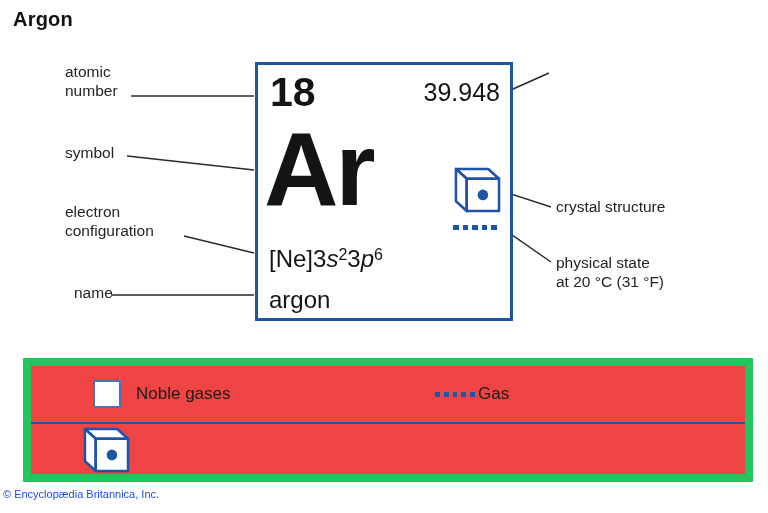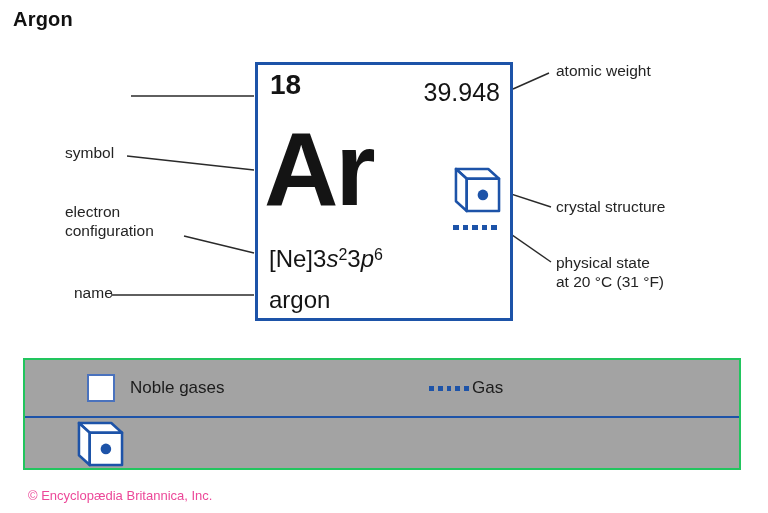--- a/index.html
+++ b/index.html
@@ -35,21 +35,21 @@
 
   
   .element-card {
     left: 255px; top: 62px;
     width: 252px; height: 253px;
     border: 3px solid #1d53a8;
     background: #ffffff;
   }
   .atomic-number {
     left: 12px; top: 4px;
-    font-size: 28px; font-weight: bold; color: #141414;
+    font-size: 41px; font-weight: bold; color: #141414;
   }
   .atomic-weight {
     right: 10px; top: 13px;
     font-size: 25px; color: #141414;
   }
   .element-symbol {
     left: 6px; top: 53px;
     font-size: 103px; font-weight: bold; color: #141414;
     letter-spacing: -3px; line-height: 1;
   }
@@ -66,43 +66,43 @@
   .cube-in-card { left: 196px; top: 102px; }
   .dashes { display: flex; gap: 4px; }
   .dashes span { background: #1d53a8; display: block; }
   .card-dashes { left: 195px; top: 160px; }
   .card-dashes span { width: 5.6px; height: 5px; }
 
   
   .legend-box {
     left: 23px; top: 358px;
     width: 714px; height: 108px;
-    border: 2px solid #22c55e;
-    background: #a3a3a3;
+    border: 8px solid #22c55e;
+    background: #ef4444;
   }
   .legend-divider {
     left: 0; top: 56px; width: 714px; height: 0;
     border-top: 2px solid #1d53a8;
   }
   .legend-label { font-size: 17px; color: #1c1c1c; }
   .noble-swatch {
     left: 62px; top: 14px;
     width: 24px; height: 24px;
     border: 2px solid #4a72bd; background: #ffffff;
   }
   .lg-noble-label { left: 105px; top: 18px; }
   .legend-gas-dashes { left: 404px; top: 26px; }
   .legend-gas-dashes span { width: 4.8px; height: 4.8px; }
   .lg-gas-label { left: 447px; top: 18px; }
   .cube-in-legend { left: 52px; top: 61px; }
   .lg-fcc-label { left: 105px; top: 72px; }
 
   .copyright {
-    left: 28px; top: 488px;
-    font-size: 13px; color: #ec4899;
+    left: 3px; top: 488px;
+    font-size: 11px; color: #1d4ed8;
   }
 
   svg.lines, svg.cube { display: block; }
 </style>
 </head>
 <body>
 
 <div class="canvas">
 
   <div class="abs page-title">Argon</div>
@@ -112,26 +112,27 @@
       <line x1="131" y1="96" x2="254" y2="96"></line>
       <line x1="127" y1="156" x2="254" y2="170"></line>
       <line x1="184" y1="236" x2="254" y2="253"></line>
       <line x1="111" y1="295" x2="254" y2="295"></line>
       <line x1="513" y1="89" x2="549" y2="73"></line>
       <line x1="499" y1="190" x2="551" y2="207"></line>
       <line x1="502" y1="228" x2="551" y2="262"></line>
     </g>
   </svg>
 
+  <div class="abs callout co-atomic-number">atomic
+number</div>
   <div class="abs callout co-symbol">symbol</div>
   <div class="abs callout co-electron">electron
 configuration</div>
   <div class="abs callout co-name">name</div>
 
-  <div class="abs callout co-weight">atomic weight</div>
   <div class="abs callout co-crystal">crystal structure</div>
   <div class="abs callout co-state">physical state
 at 20 °C (31 °F)</div>
 
   <div class="abs element-card">
     <div class="abs atomic-number">18</div>
     <div class="abs atomic-weight">39.948</div>
     <div class="abs element-symbol">Ar</div>
 
     <div class="abs cube-in-card">

